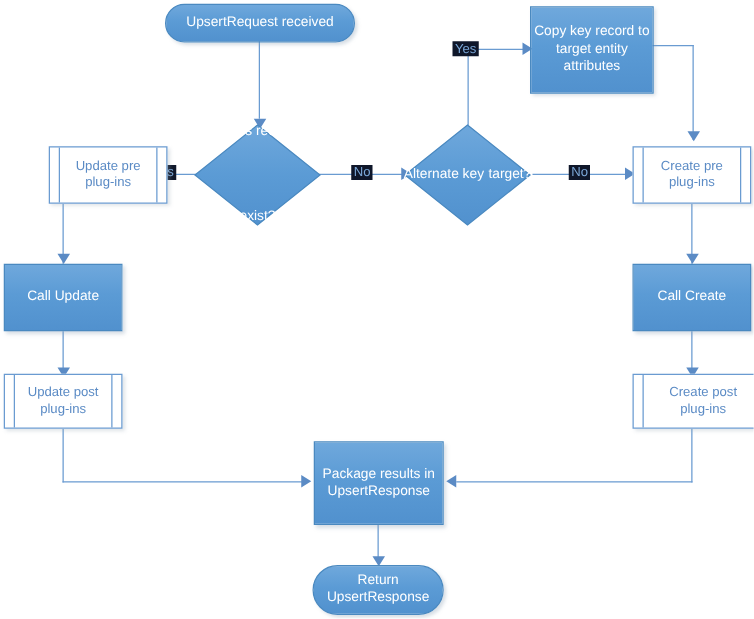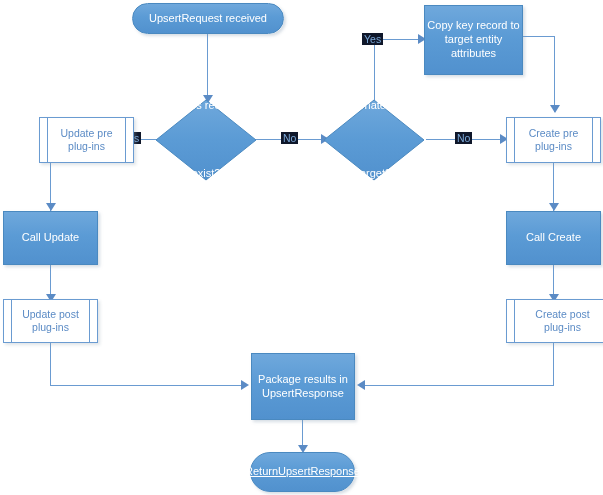--- a/index.html
+++ b/index.html
@@ -119,21 +119,21 @@
             <stop offset="50%" stop-color="#5B9BD5"></stop>
             <stop offset="100%" stop-color="#5191CE"></stop>
         </linearGradient>
       </defs>
       <polygon points="51,1 101,41 51,81 1,41" fill="url(#gdA)" stroke="#4A89C0" stroke-width="1"></polygon>
     </svg>
     <span class="dlabel">Does record</span>
     <span class="dlabel">exist?</span>
   </div>
 
-  <div class="node diamond" style="left:323px;top:99px;width:102px;height:82px;flex-direction:column;">
+  <div class="node diamond" style="left:323px;top:99px;width:102px;height:82px;flex-direction:row;">
     <svg class="dshape" viewBox="0 0 102 82" preserveAspectRatio="none">
       <defs>
         <linearGradient id="gdB" x1="0" y1="0" x2="0" y2="1">
           <stop offset="0%" stop-color="#6FA8DC"></stop>
             <stop offset="50%" stop-color="#5B9BD5"></stop>
             <stop offset="100%" stop-color="#5191CE"></stop>
         </linearGradient>
       </defs>
       <polygon points="51,1 101,41 51,81 1,41" fill="url(#gdB)" stroke="#4A89C0" stroke-width="1"></polygon>
     </svg>
@@ -167,18 +167,18 @@
   <div class="node predef" style="left:506px;top:299px;width:113px;height:44px;flex-direction:column;">
     <span>Create post</span>
     <span>plug-ins</span>
   </div>
 
   <div class="node filled" style="left:251px;top:353px;width:104px;height:67px;flex-direction:column;">
     <span>Package results in</span>
     <span>UpsertResponse</span>
   </div>
 
-  <div class="node filled terminator" style="left:250px;top:452px;width:105px;height:40px;flex-direction:row;text-decoration:underline;">
+  <div class="node filled terminator" style="left:250px;top:452px;width:105px;height:40px;flex-direction:column;">
     <span>Return</span>
     <span>UpsertResponse</span>
   </div>
 
 </div>
 
 </body></html>

